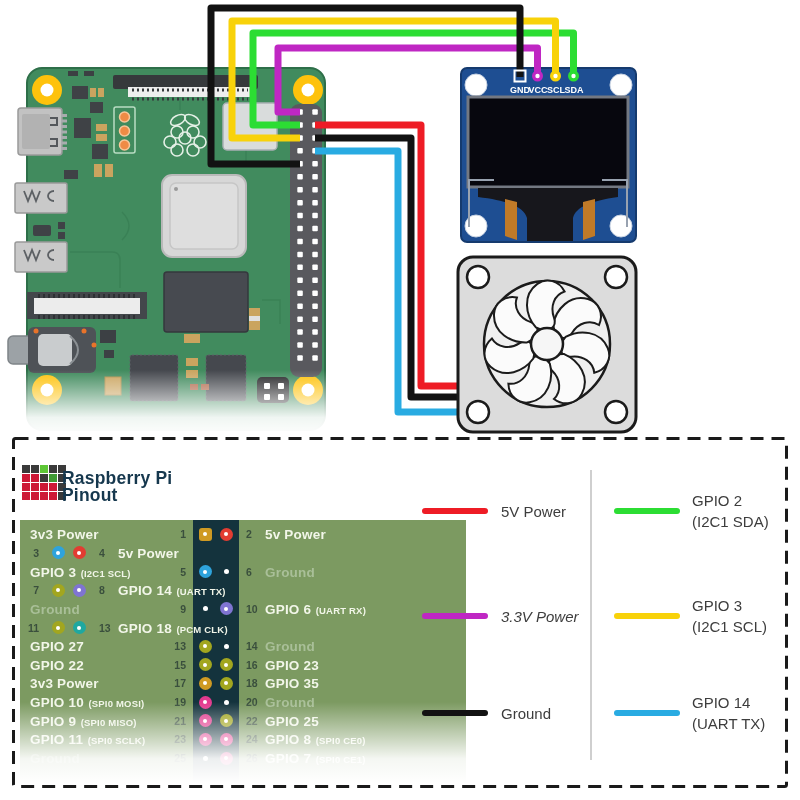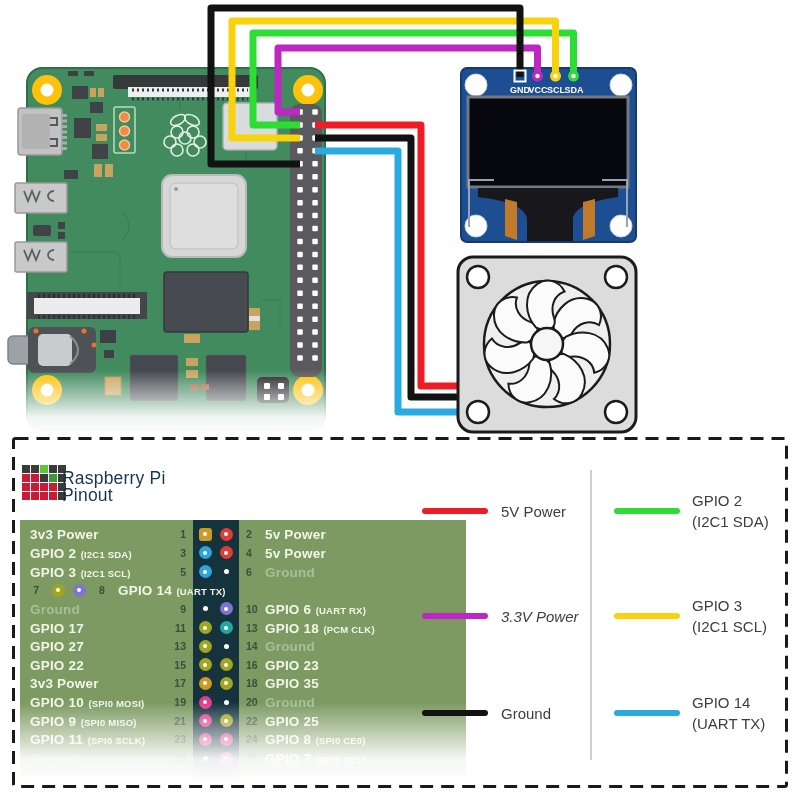--- a/index.html
+++ b/index.html
@@ -5,21 +5,21 @@
   html,body{margin:0;padding:0;background:#fff;}
   body{width:800px;height:800px;font-family:"Liberation Sans","DejaVu Sans",sans-serif;}
   .stage{position:relative;width:800px;height:800px;overflow:hidden;background:#fff;}
   #diagram{position:absolute;left:0;top:0;}
 
   
   .panel{position:absolute;left:12px;top:437px;width:776px;height:351px;}
   .panel .dash{position:absolute;left:0;top:0;}
   .logo{position:absolute;left:10px;top:28px;display:grid;grid-template-columns:repeat(5,8px);grid-auto-rows:8px;gap:1px;}
   .logo-cell{width:8px;height:8px;}
-  .ptitle{position:absolute;left:50px;top:33px;font-size:17.5px;font-weight:normal;color:#16384e;line-height:17px;letter-spacing:.2px;}
+  .ptitle{position:absolute;left:50px;top:33px;font-size:17.5px;font-weight:bold;color:#16384e;line-height:17px;letter-spacing:.2px;}
 
   .ptable{position:absolute;left:8px;top:83px;width:446px;height:263px;background:#7c9a61;overflow:hidden;}
   .strip{position:absolute;left:173px;top:0;width:46px;height:100%;background:#14333d;}
   #pin-rows{position:absolute;left:0;top:5px;width:100%;}
   .prow{display:flex;align-items:center;height:18.65px;position:relative;}
   .c-llabel{width:147px;padding-left:10px;box-sizing:border-box;white-space:nowrap;overflow:hidden;}
   .c-lnum{width:26px;text-align:right;padding-right:7px;box-sizing:border-box;}
   .c-pins{width:46px;display:flex;align-items:center;padding-left:5.5px;gap:8px;box-sizing:border-box;}
   .c-rnum{width:26px;text-align:left;padding-left:7px;box-sizing:border-box;}
   .c-rlabel{flex:1;white-space:nowrap;overflow:hidden;}
@@ -354,21 +354,20 @@
               </span>
               <span class="pin rpin" style="background: rgb(226, 60, 50);">
                 <span class="dot"></span>
               </span>
             </div>
     <div class="c-rnum">2</div>
     <div class="c-rlabel"><span class="main">5v Power</span> <span class="sub"></span></div>
   </div>
 
   <div class="prow">
-    <div class="c-llabel"><span class="main">GPIO 2</span> <span class="sub">(I2C1 SDA)</span></div>
     <div class="c-lnum">3</div>
     <div class="c-pins">
               <span class="pin lpin" style="background: rgb(46, 163, 220);">
                 <span class="dot"></span>
               </span>
               <span class="pin rpin" style="background: rgb(226, 60, 50);">
                 <span class="dot"></span>
               </span>
             </div>
     <div class="c-rnum">4</div>
@@ -413,21 +412,20 @@
               </span>
               <span class="pin rpin" style="background: rgb(127, 116, 210);">
                 <span class="dot"></span>
               </span>
             </div>
     <div class="c-rnum">10</div>
     <div class="c-rlabel"><span class="main">GPIO 6</span> <span class="sub">(UART RX)</span></div>
   </div>
 
   <div class="prow">
-    <div class="c-llabel"><span class="main">GPIO 17</span> <span class="sub"></span></div>
     <div class="c-lnum">11</div>
     <div class="c-pins">
               <span class="pin lpin" style="background: rgb(162, 166, 31);">
                 <span class="dot"></span>
               </span>
               <span class="pin rpin" style="background: rgb(31, 168, 160);">
                 <span class="dot"></span>
               </span>
             </div>
     <div class="c-rnum">13</div>

